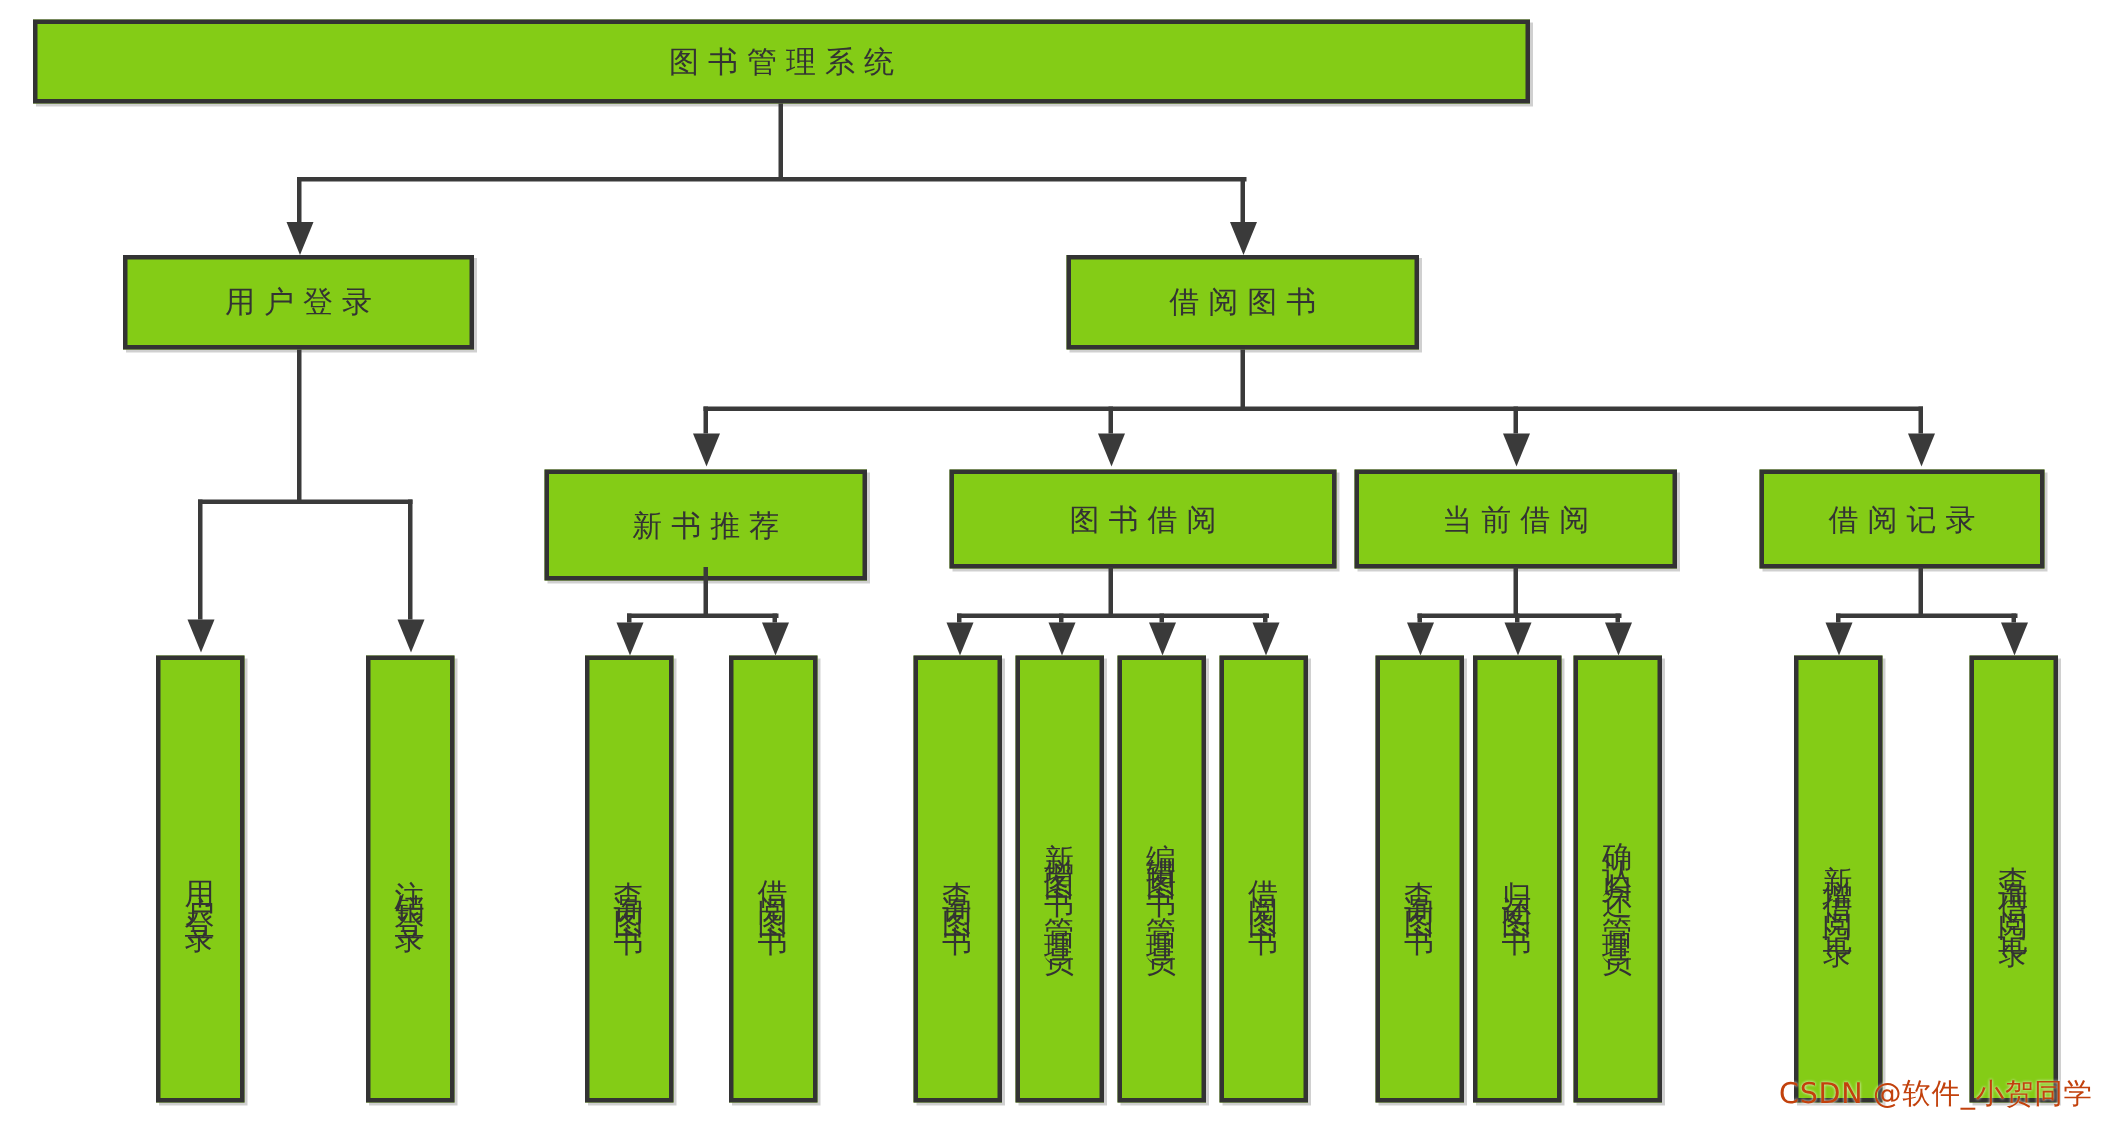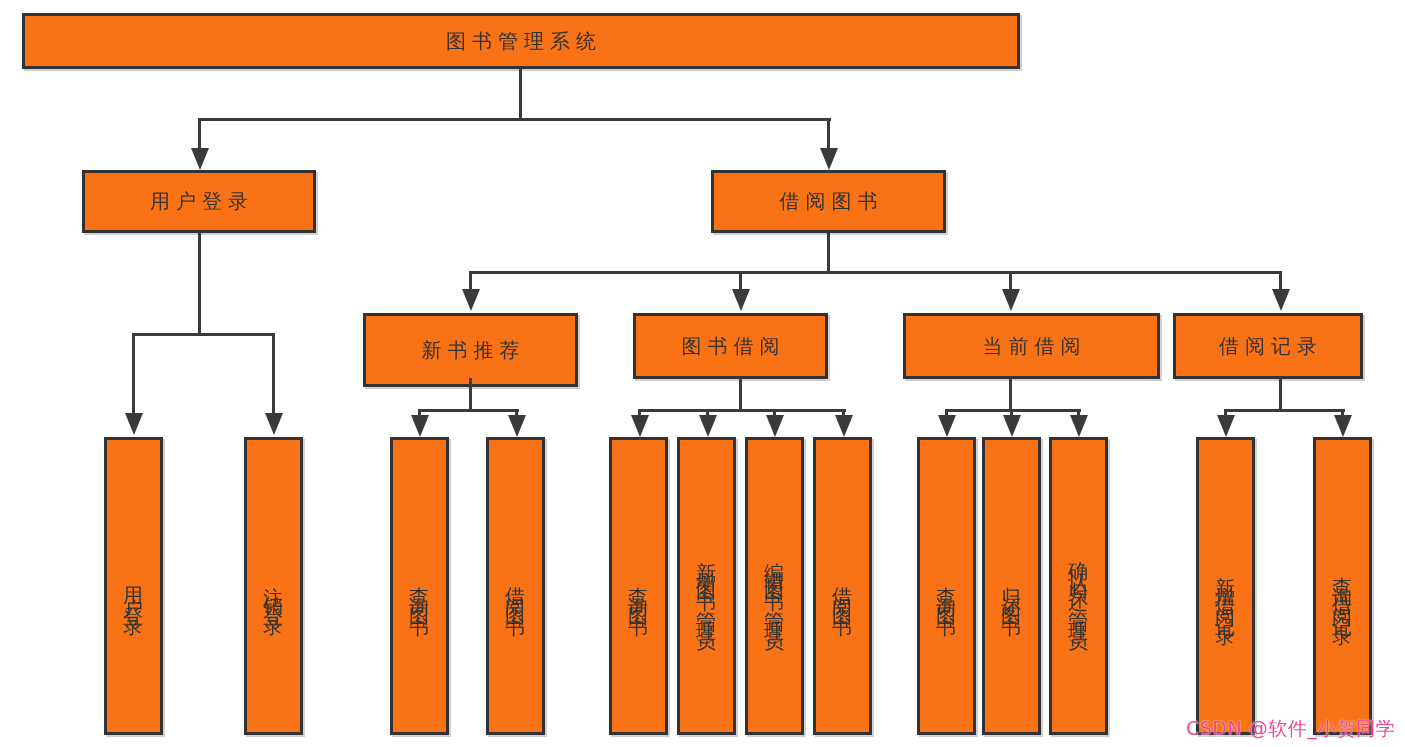--- a/index.html
+++ b/index.html
@@ -2,21 +2,21 @@
 <html><head>
 <meta charset="utf-8">
 <style>
   html,body{margin:0;padding:0;background:#ffffff;}
   .stage{
     position:relative;width:1405px;height:747px;background:#ffffff;overflow:hidden;
     font-family:"DejaVu Sans","Liberation Sans",sans-serif;
   }
   
   .box{
-    position:absolute;box-sizing:border-box;background:#f97316;
+    position:absolute;box-sizing:border-box;background:#84cc16;
     border:3px solid #333333;box-shadow:2px 2px 0 rgba(120,120,120,0.35);
     display:flex;align-items:center;justify-content:center;
   }
   .box span{color:#333333;}
   .hbox span{font-size:20px;letter-spacing:6px;padding-left:6px;white-space:nowrap;}
   .vbox{width:59px;top:437px;height:298px;}
   .vbox span{
     writing-mode:vertical-rl;font-size:20px;letter-spacing:10px;padding-top:10px;
     line-height:1;white-space:nowrap;
   }
@@ -24,21 +24,21 @@
   .hl,.vl,.ar{position:absolute;background:#3a3a3a;}
   .hl{height:3px;}
   .vl,.ar{width:3px;}
   .ar::after{
     content:"";position:absolute;top:100%;left:50%;transform:translateX(-50%);
     width:0;height:0;border:9px solid transparent;border-bottom:0;
     border-top:22px solid #3a3a3a;
   }
   .watermark{
     position:absolute;left:1186px;top:716px;z-index:10;
-    font-size:19px;color:#ec4899;letter-spacing:0.5px;white-space:nowrap;
+    font-size:19px;color:#c2410c;letter-spacing:0.5px;white-space:nowrap;
     text-shadow:0 0 2px #ffffff;
   }
 </style>
 </head>
 <body>
 
 <div class="stage">
 
   <div class="box hbox" style="left:22px;top:13px;width:998px;height:56px">
     <span>图书管理系统</span>
@@ -64,24 +64,24 @@
   <div class="vl" style="left:827px;top:233px;height:40px"></div>
   <div class="hl" style="left:469px;top:271px;width:813px"></div>
   <div class="ar" style="left:469px;top:271px;height:18px"></div>
   <div class="ar" style="left:739px;top:271px;height:18px"></div>
   <div class="ar" style="left:1009px;top:271px;height:18px"></div>
   <div class="ar" style="left:1279px;top:271px;height:18px"></div>
 
   <div class="box hbox" style="left:363px;top:313px;width:215px;height:74px">
     <span>新书推荐</span>
   </div>
-  <div class="box hbox" style="left:633px;top:313px;width:195px;height:66px">
+  <div class="box hbox" style="left:633px;top:313px;width:258px;height:66px">
     <span>图书借阅</span>
   </div>
-  <div class="box hbox" style="left:903px;top:313px;width:257px;height:66px">
+  <div class="box hbox" style="left:903px;top:313px;width:215px;height:66px">
     <span>当前借阅</span>
   </div>
   <div class="box hbox" style="left:1173px;top:313px;width:190px;height:66px">
     <span>借阅记录</span>
   </div>
 
   <div class="vl" style="left:469px;top:378px;height:33px"></div>
   <div class="hl" style="left:418px;top:409px;width:101px"></div>
   <div class="ar" style="left:418px;top:409px;height:6px"></div>
   <div class="ar" style="left:515px;top:409px;height:6px"></div>

